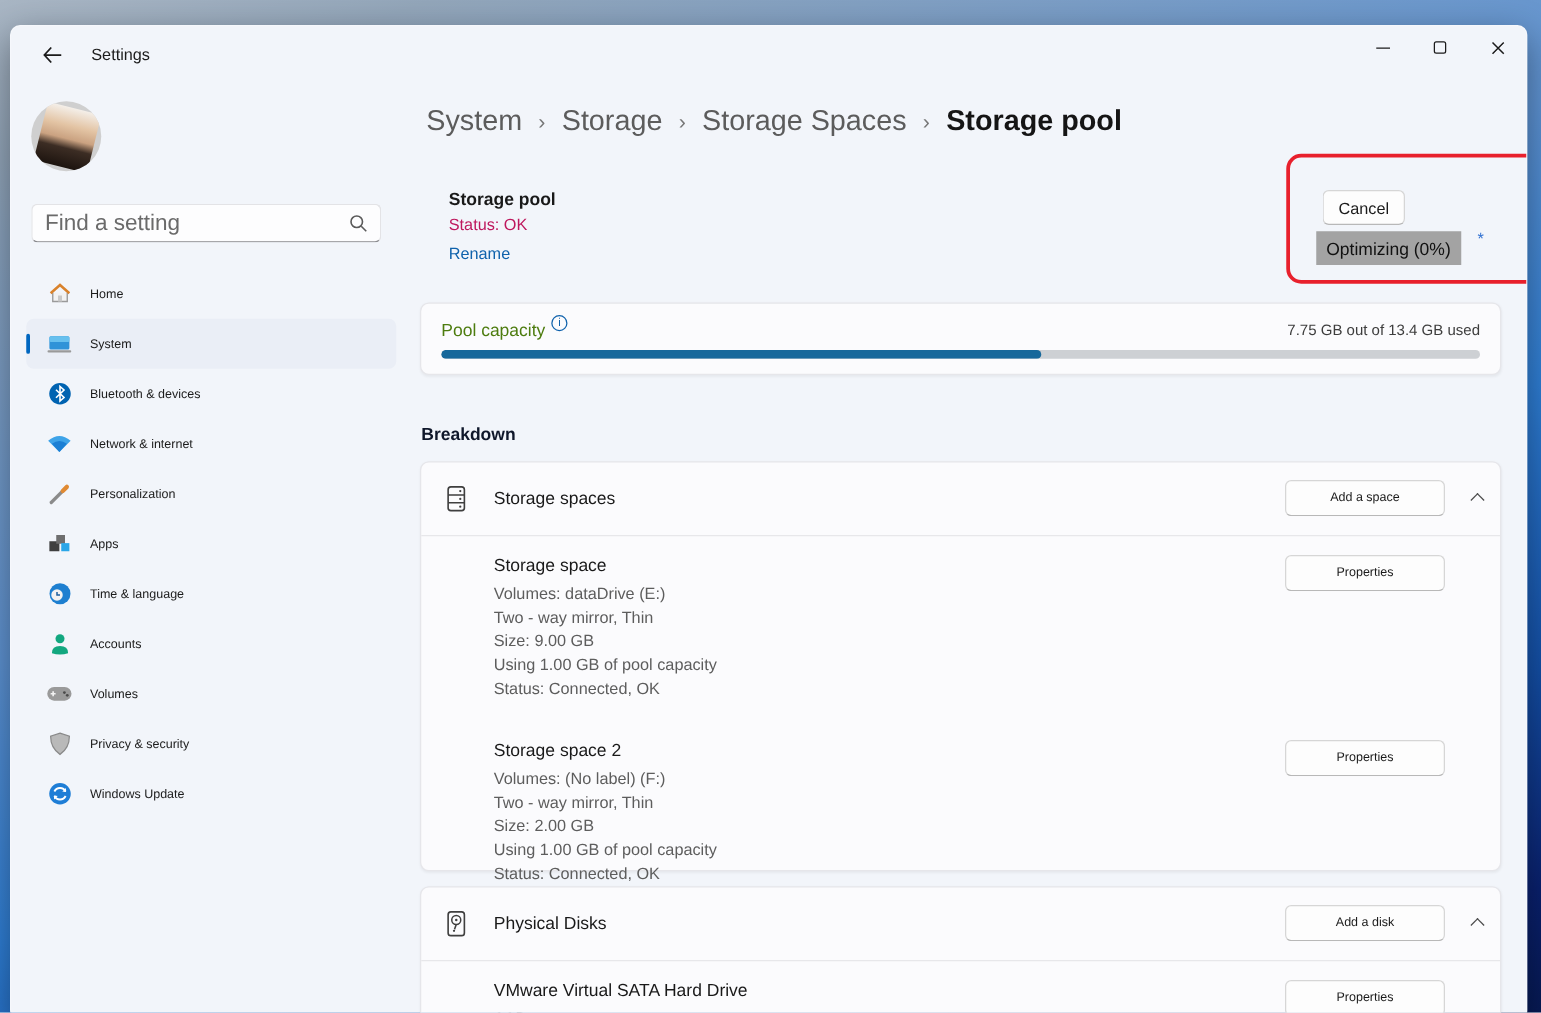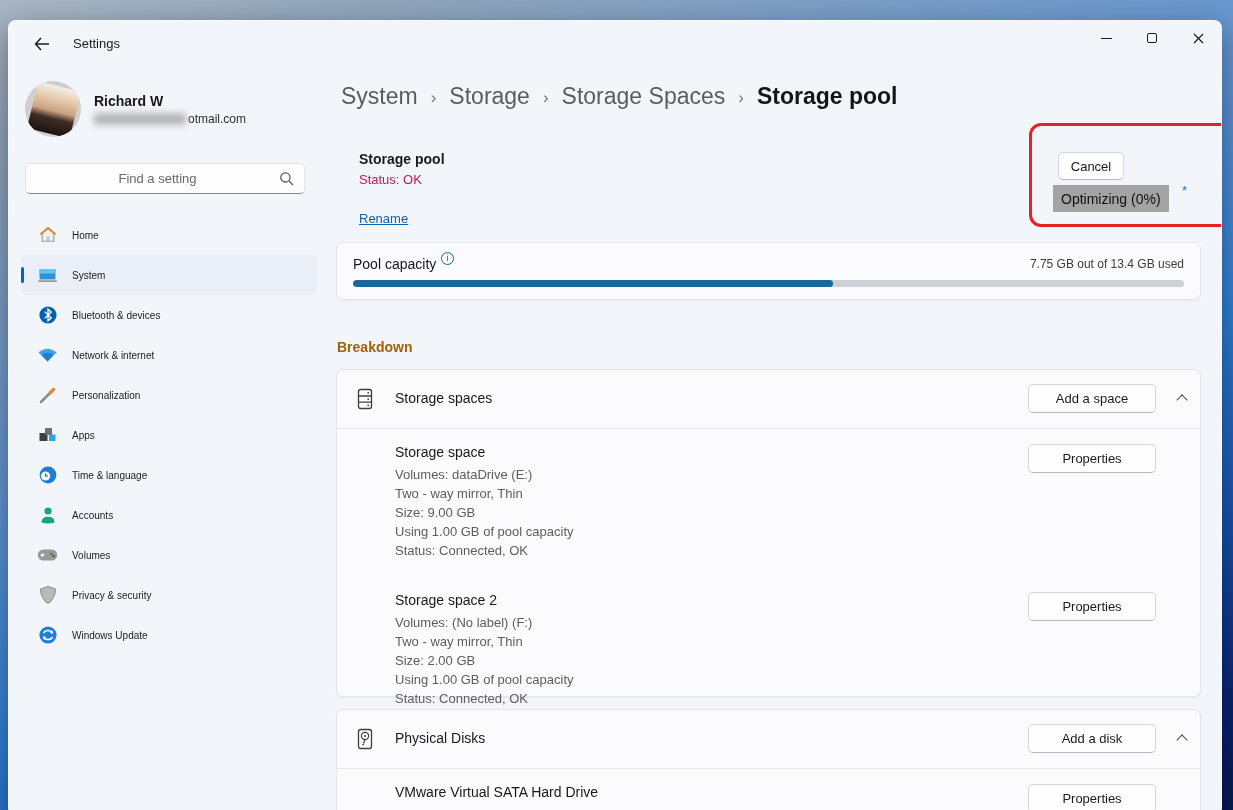--- a/index.html
+++ b/index.html
@@ -31,70 +31,70 @@
     transform:rotate(14deg); border-radius:6px;
     background:linear-gradient(180deg,#f4efe9 0%,#e3c4a4 30%,#caa281 52%,#3c2d24 68%,#1d140f 100%); }
   .profile .name{ font-size:14px; font-weight:bold; color:#191919; }
   .profile .mail{ display:flex; align-items:center; gap:2px; margin-top:3px; }
   .blur-chip{ width:92px; height:12px; background:#b6b6b6; border-radius:2px; filter:blur(3px); }
   .mail-visible{ font-size:12px; color:#2f2f2f; }
   .searchbox{ position:absolute; left:16px; top:94px; width:280px; height:31px;
     background:#fdfdfe; border:1px solid #e3e3e6; border-bottom:1px solid #8a8a8e;
     border-radius:5px; display:flex; align-items:center; padding:0 10px; }
   .searchbox input{ border:none; outline:none; background:transparent; flex:1;
-    font-size:13px; color:#1b1b1b; font-family:inherit;text-align:center; }
+    font-size:18px; color:#1b1b1b; font-family:inherit; }
   .searchbox input::placeholder{ color:#6a6a6a; }
   .nav{ position:absolute; left:12px; top:146px; width:296px; }
   .nav-item{ position:relative; height:40px; display:flex; align-items:center; gap:14px;
     padding-left:16px; border-radius:6px; cursor:pointer; font-size:10px; color:#1b1b1b; }
   .nav-item.selected{ background:#eaeef6; }
   .nav-item .pill{ display:none; }
   .nav-item.selected .pill{ display:block; position:absolute; left:0; top:12px; width:3px; height:16px;
     border-radius:2px; background:#0067c0; }
   .nav-ico{ width:21px; height:21px; flex:0 0 auto; display:flex; align-items:center; justify-content:center; }
   
   .main{ position:absolute; left:327px; top:48px; right:0; bottom:0; }
   .breadcrumb{ position:absolute; left:5px; top:14px; font-size:23px; color:#5c5c5c;
     display:flex; align-items:center; gap:13px; white-space:nowrap; }
   .breadcrumb .sep{ font-size:17px; color:#767676; padding-top:2px; }
   .breadcrumb .seg{ cursor:pointer; }
   .breadcrumb .current{ color:#151515; font-weight:bold; }
   .pool-header{ position:absolute; left:23px; top:82px; }
   .pool-header .t{ font-size:14px; font-weight:bold; color:#191919; }
   .pool-header .s{ font-size:13px; color:#be185d; margin-top:5px; }
-  .pool-header .r{ font-size:13px; color:#0f62ac; margin-top:24px; cursor:pointer;text-decoration:underline; }
+  .pool-header .r{ font-size:13px; color:#0f62ac; margin-top:8px; cursor:pointer; }
   
   .annotation{ position:absolute; left:693px; top:54px; width:218px; height:104px;
     border:3px solid #e8202c; border-radius:12px; }
   .cancel-btn{ position:absolute; left:26px; top:26px; width:66px; height:28px;
     background:#fdfdfd; border:1px solid #d6d6d6; border-bottom-color:#b8b8b8;
     border-radius:5px; font-size:13px; color:#1b1b1b; display:flex; align-items:center;
     justify-content:center; cursor:pointer; font-family:inherit; }
   .optimizing{ position:absolute; left:21px; top:59px; height:27px; padding:0 8px;
     background:#f4ee1b; display:flex; align-items:center; font-size:14px; color:#111; }
   .asterisk{ position:absolute; left:150px; top:57px; color:#2f6fd0; font-size:13px; }
   
   .card{ position:absolute; left:0; width:865px; background:#fbfbfd;
     border:1px solid #e6e6ea; border-radius:7px; box-shadow:0 1px 2px rgba(0,0,0,.05); }
   .cap-card{ top:173px; height:58px; }
-  .cap-label{ position:absolute; left:16px; top:13px; font-size:14px; color:#0f172a; }
+  .cap-label{ position:absolute; left:16px; top:13px; font-size:14px; color:#4d7c0f; }
   .info-ico{ position:absolute; left:104px; top:9px; width:13px; height:13px; border:1px solid #0f62ac;
     border-radius:50%; color:#0f62ac; font-size:9px; line-height:11px; text-align:center; cursor:pointer; }
   .cap-usage{ position:absolute; right:16px; top:14px; font-size:12px; color:#3d3d3d; }
   .bar-track{ position:absolute; left:16px; right:16px; top:37px; height:7px;
     background:#cdd0d4; border-radius:4px; overflow:hidden; }
   .bar-fill{ height:100%; background:#17689b; border-radius:4px; }
-  .breakdown-title{ position:absolute; left:1px; top:270px; font-size:14px; font-weight:bold; color:#a16207; }
+  .breakdown-title{ position:absolute; left:1px; top:270px; font-size:14px; font-weight:bold; color:#0f172a; }
   .spaces-card{ top:300px; height:328px; }
   .disks-card{ top:640px; height:160px; }
   .card-header{ position:relative; height:58px; }
   .card-header .hico{ position:absolute; left:18px; top:18px; }
   .card-header .hlabel{ position:absolute; left:58px; top:20px; font-size:14px; color:#191919; }
   .btn{ background:#fdfdfd; border:1px solid #d6d6d6; border-bottom-color:#b8b8b8;
-    border-radius:5px; font-size:13px; color:#1b1b1b; width:128px; height:29px;
+    border-radius:5px; font-size:10px; color:#1b1b1b; width:128px; height:29px;
     display:flex; align-items:center; justify-content:center; cursor:pointer; font-family:inherit; }
   .card-header .btn{ position:absolute; right:44px; top:14px; }
   .chev{ position:absolute; right:13px; top:24px; width:9px; height:9px; cursor:pointer; }
   .chev::before{ content:""; position:absolute; left:0; top:2px; width:7px; height:7px;
     border-left:1.4px solid #4a4a4a; border-top:1.4px solid #4a4a4a; transform:rotate(45deg); }
   .divider{ height:1px; background:#e7e7ea; margin:0; }
   .entry{ position:relative; padding:15px 16px 17px 58px; }
   .entry .etitle{ font-size:14px; color:#191919; margin-bottom:5px; }
   .entry .eline{ font-size:13px; color:#5d5d5d; line-height:19px; }
   .entry .btn{ position:absolute; right:44px; top:15px; }
@@ -129,27 +129,20 @@
         </span>
       </div>
     </div>
   </div>
 
   <div class="sidebar">
     <div class="profile">
       <div class="avatar">
           <div class="face"></div>
         </div>
-      <div>
-        <div class="name">Richard W</div>
-        <div class="mail">
-          <span class="blur-chip"></span>
-          <span class="mail-visible">otmail.com</span>
-        </div>
-      </div>
     </div>
     <div class="searchbox">
       <input type="text" placeholder="Find a setting" style="">
       <span>
         <svg width="15" height="15" viewBox="0 0 15 15">
             <circle cx="6.4" cy="6.4" r="4.6" stroke="#5a5a5a" stroke-width="1.3" fill="none"></circle>
             <path d="M10 10 L14 14" stroke="#5a5a5a" stroke-width="1.3"></path>
           </svg>
       </span>
     </div>

